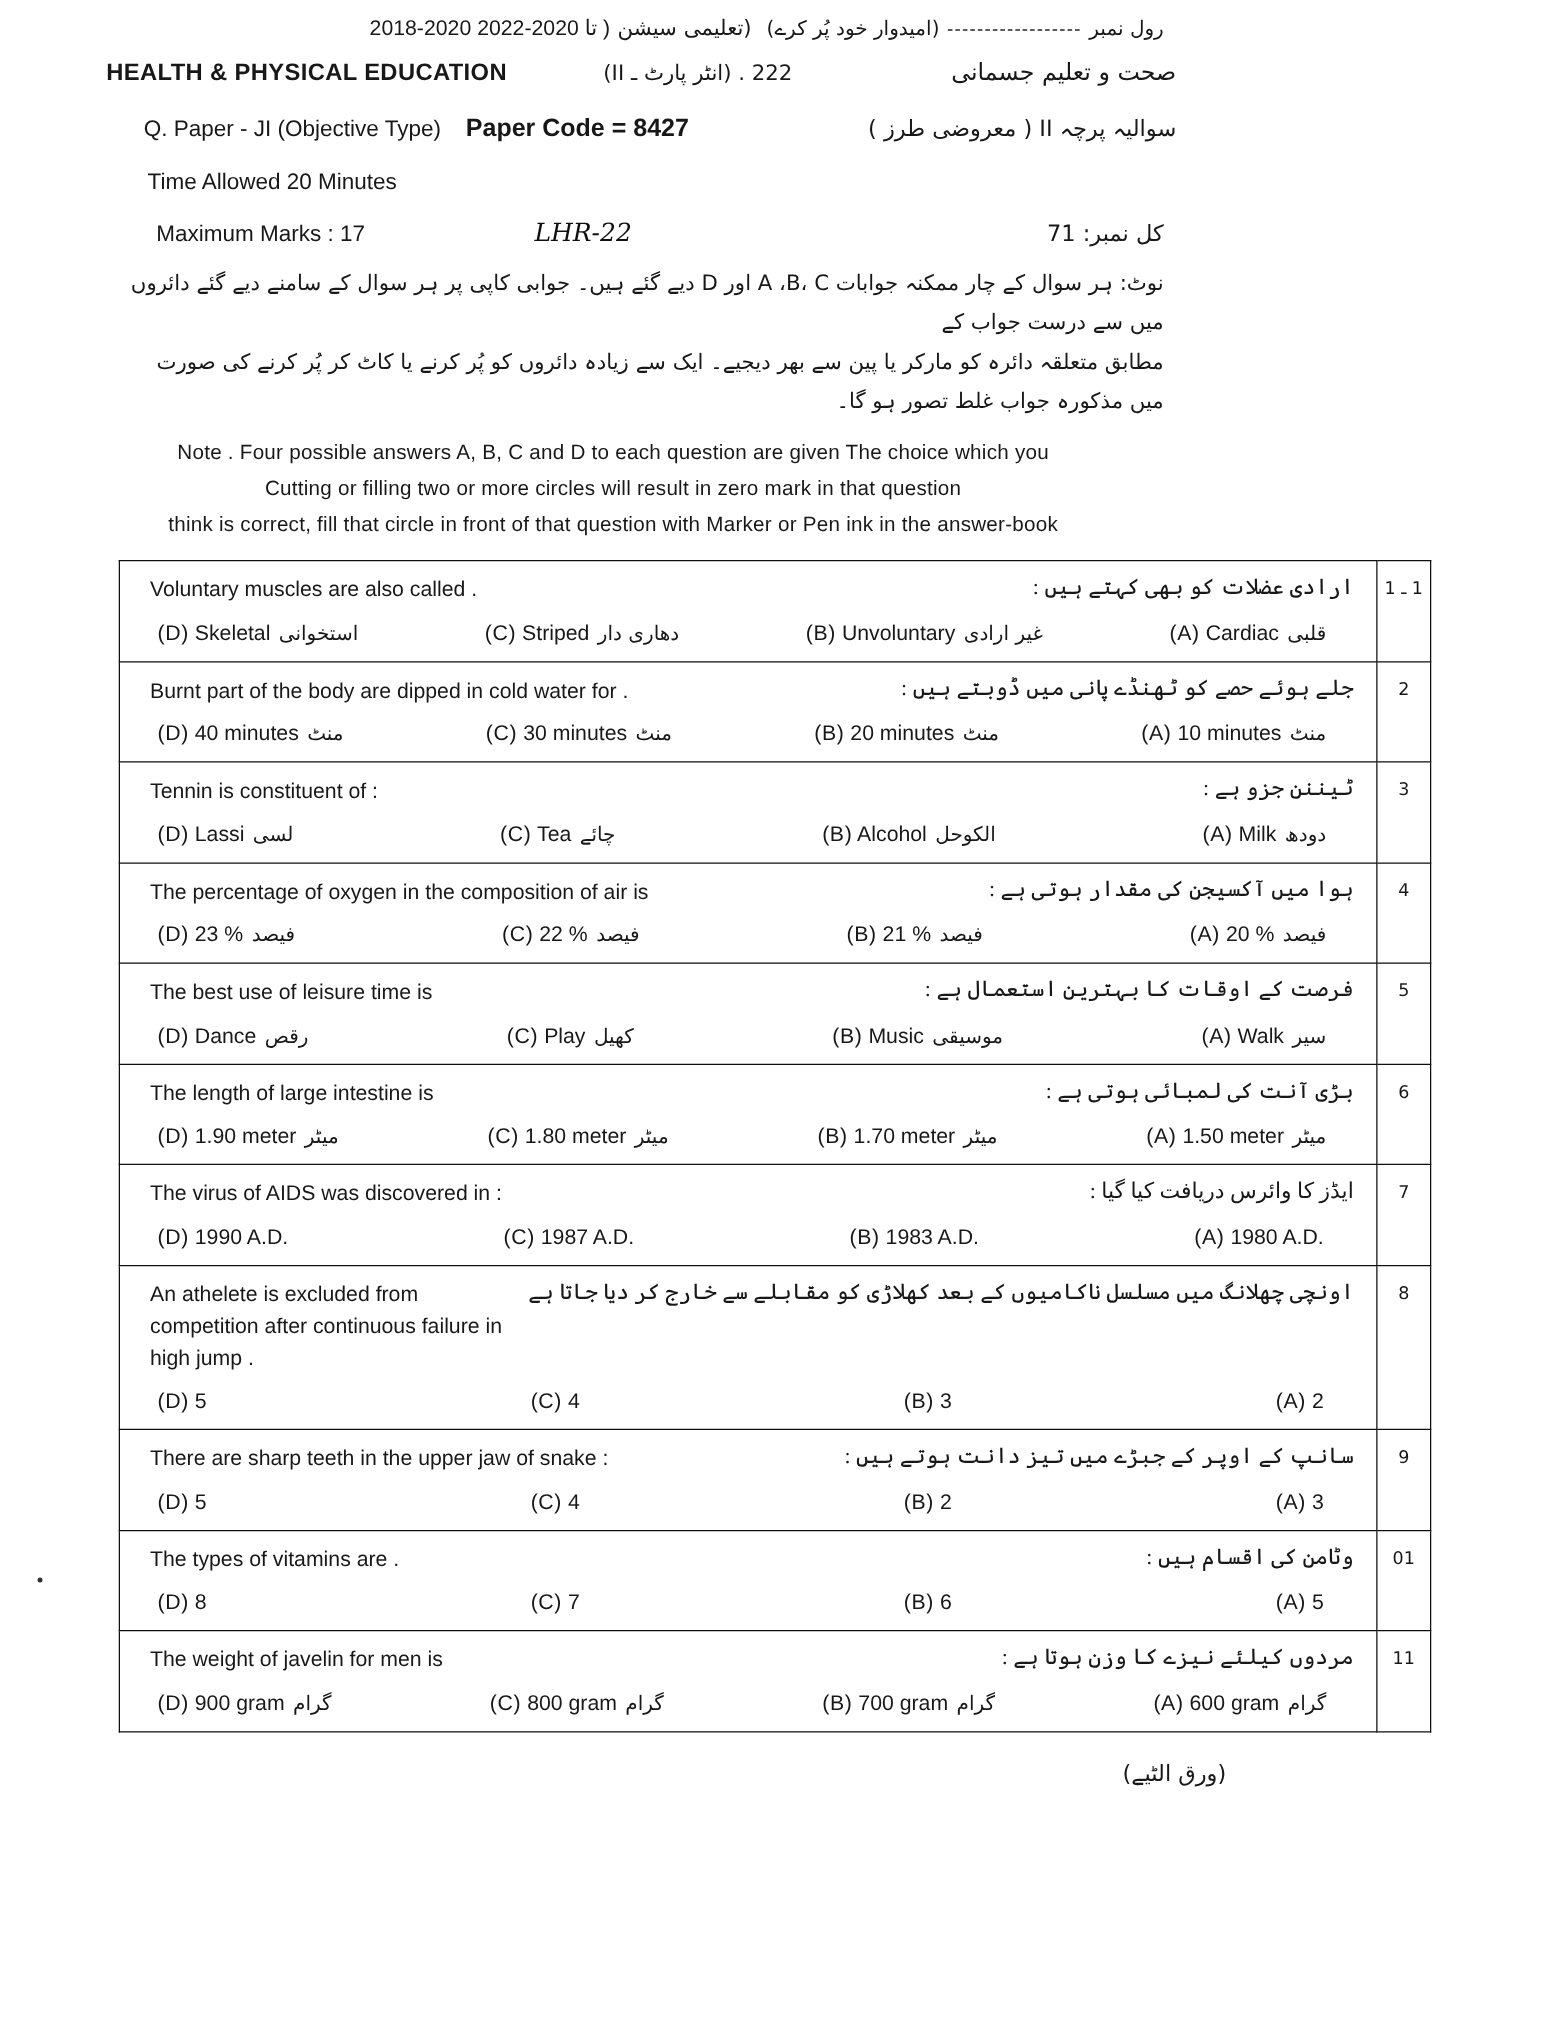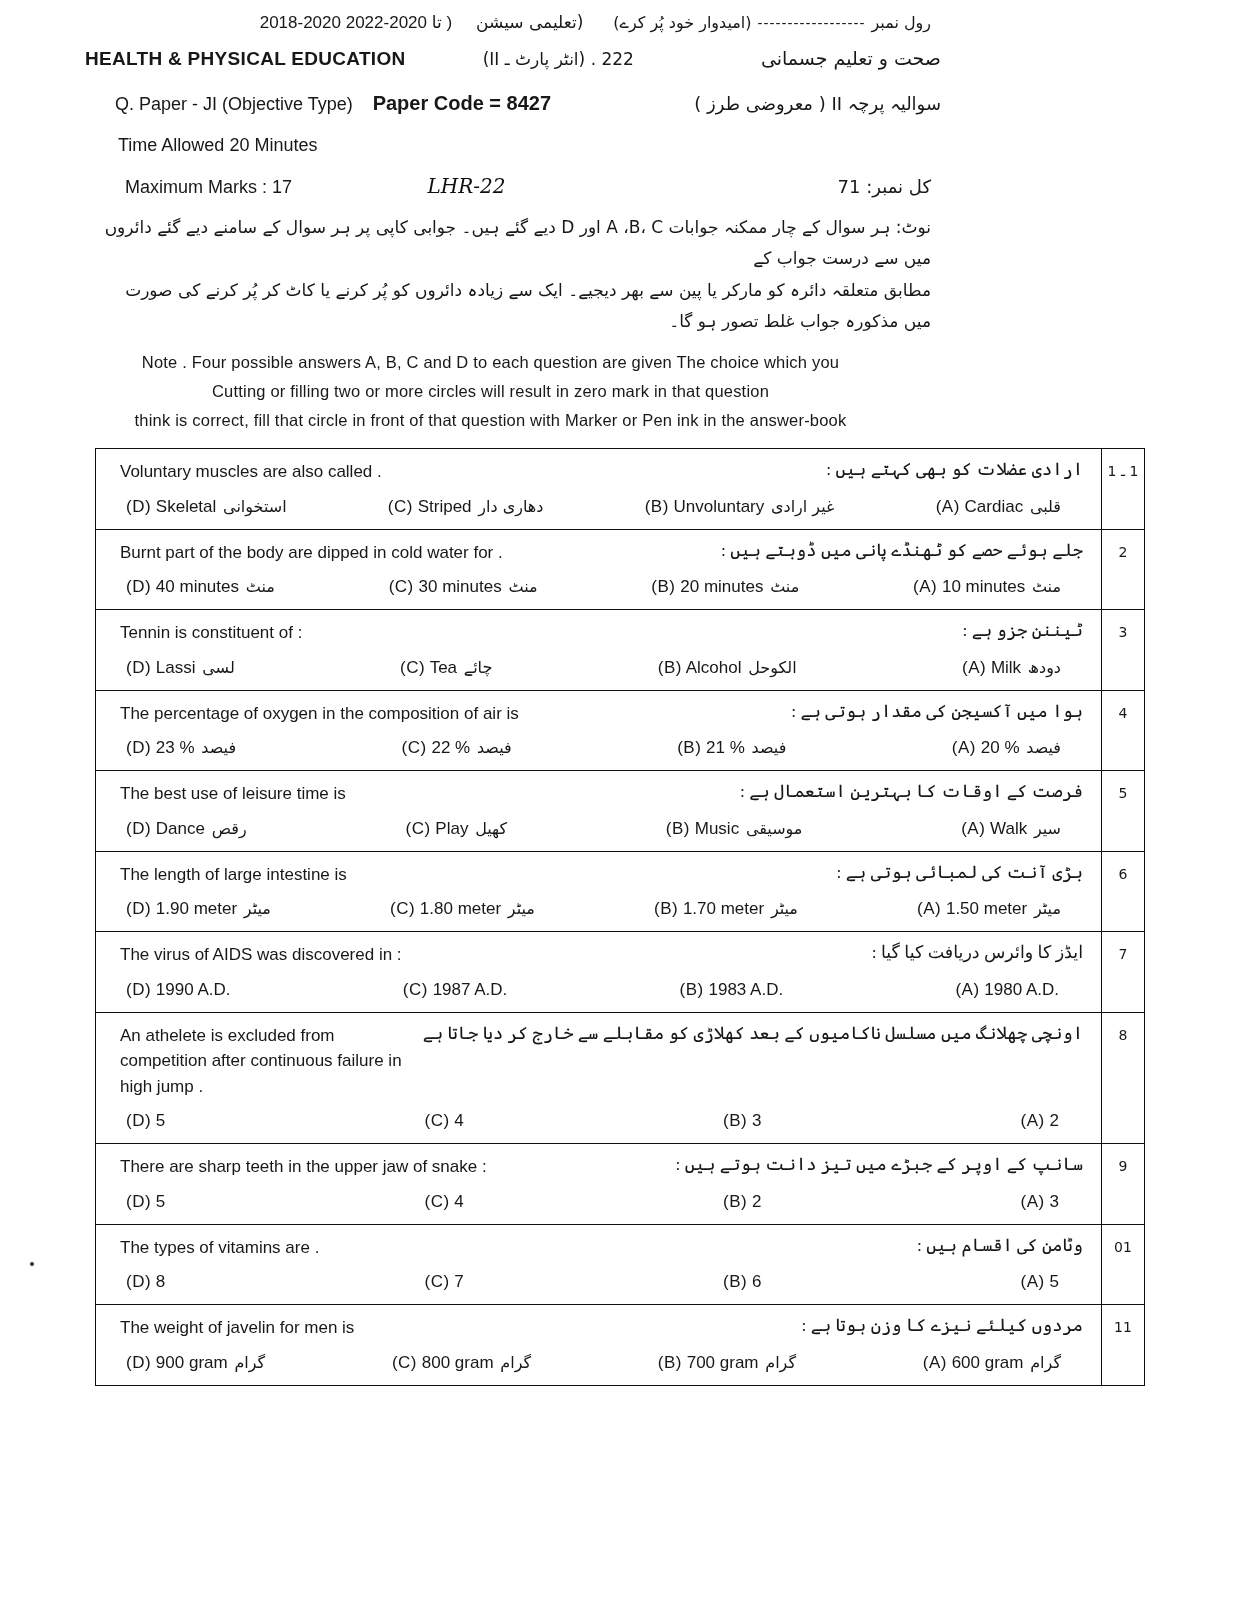--- a/index.html
+++ b/index.html
@@ -234,21 +234,21 @@
 </style>
 </head>
 <body>
 
 <div class="page">
 
   <div class="hdr">
 
     <div class="rollrow">
       <span class="session">2018-2020 تا 2020-2022 )</span>
-      <span class="urdu" style="font-size:17px;padding:0 24px;">(تعلیمی سیشن</span>
+      <span class="urdu" style="font-size:17px;padding:0 6px;">(تعلیمی سیشن</span>
       <span class="urdu" style="font-size:16px;padding:0 6px;">(امیدوار خود پُر کرے)</span>
       <span class="dots">------------------</span>
       <span class="urdu roll-label" style="padding-left:6px;">رول نمبر</span>
     </div>
 
     <div class="line2">
       <div class="subject-en">HEALTH &amp; PHYSICAL EDUCATION</div>
       <div class="center-mid urdu">222 . (انٹر پارٹ ـ II)</div>
       <div class="subject-ur urdu">صحت و تعلیم جسمانی</div>
     </div>
@@ -444,14 +444,15 @@
               <div class="opt"><span class="lbl">(B)</span> <span>700 gram</span> <span class="ur urdu">گرام</span></div>
               <div class="opt"><span class="lbl">(C)</span> <span>800 gram</span> <span class="ur urdu">گرام</span></div>
               <div class="opt"><span class="lbl">(D)</span> <span>900 gram</span> <span class="ur urdu">گرام</span></div>
             </div>
           </td>
           <td class="numcell urdu">11</td>
         </tr>
       </tbody>
   </table>
 
+  <div class="footer-ur urdu">(ورق الٹیے)</div>
   <div class="stray-dot"></div>
 </div>
 
 </body></html>

